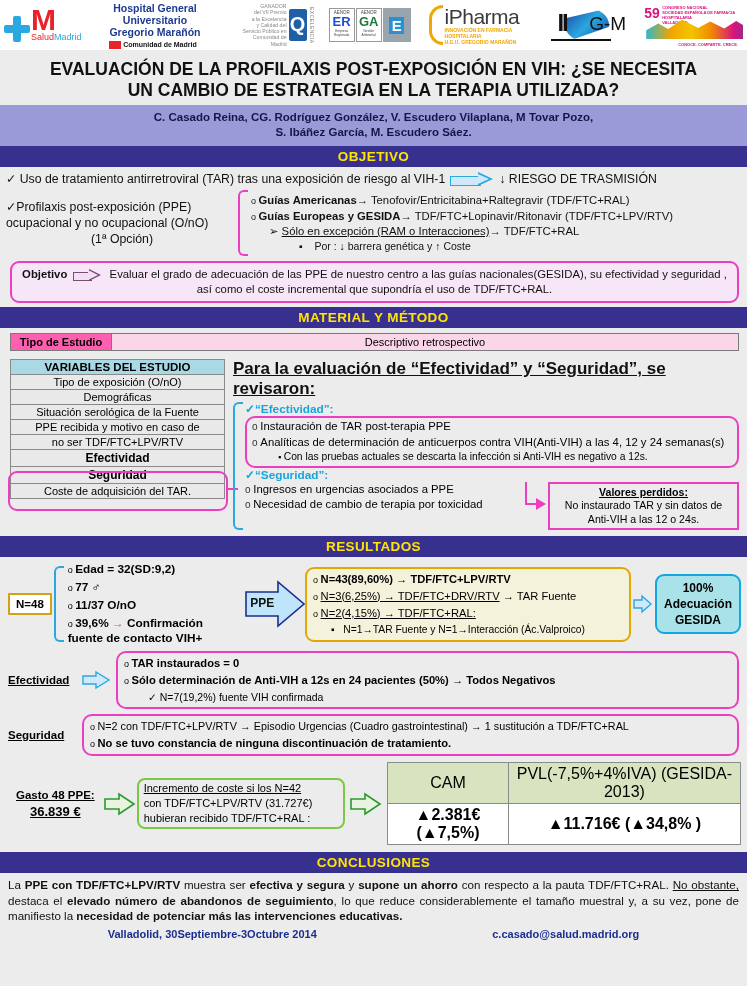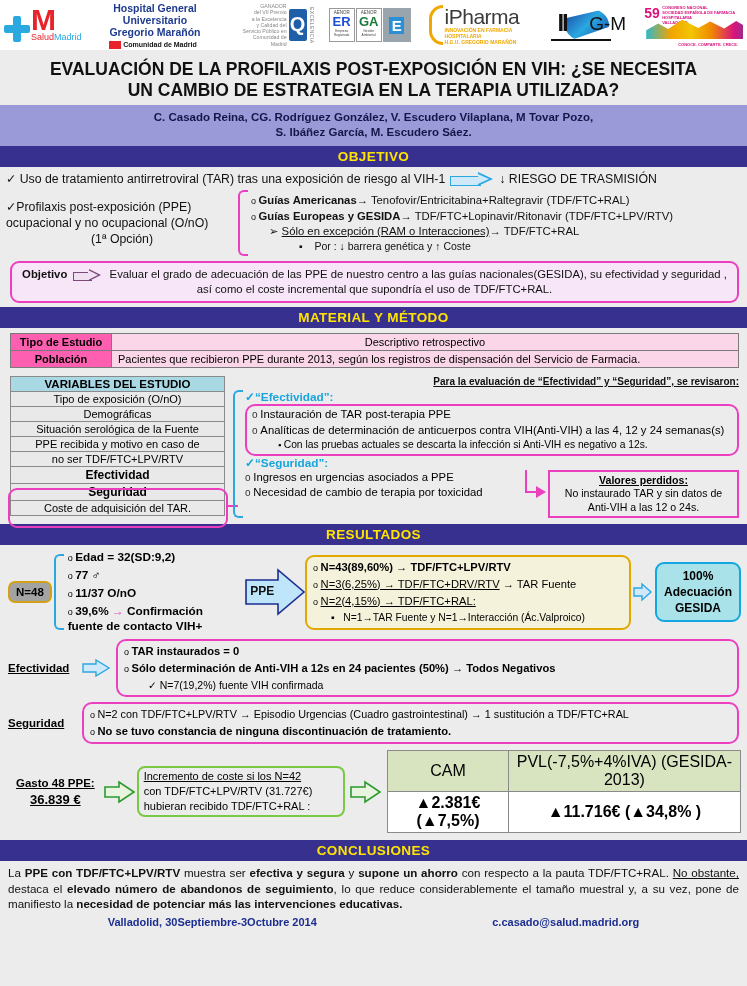--- a/index.html
+++ b/index.html
@@ -231,21 +231,21 @@
   .vtable td { border:1px solid #8a8a8a; padding:1px 3px; text-align:center; background:#e9e9ea; }
   .vtable td.head { background:#a9d9e4; font-weight:bold; font-size:11.5px; }
   .vtable td.bold { font-weight:bold; font-size:12px; }
   .vars-outline {
     position:absolute; border:2px solid #ec3fc0; border-radius:9px;
     pointer-events:none;
   }
 
   .right-col { flex:1; padding-left:8px; position:relative; }
   .eval-title {
-    text-align:right;font-size:10px;font-weight:bold;color:#111;
+    text-align:left;font-size:17px;font-weight:bold;color:#111;
     text-decoration:underline; margin-bottom:3px;
   }
   .brace-cyan {
     width:8px; border:2px solid #2aa8e0; border-right:none; border-radius:6px 0 0 6px;
     align-self:stretch;
   }
   .cyan-h { color:#16a6dd; font-weight:bold; font-size:11.8px;}
   .efec-box {
     border:2px solid #ec3fc0; border-radius:10px; padding:1px 5px; font-size:11.3px; line-height:14.5px;
     background:transparent;
@@ -254,21 +254,21 @@
   .bullet-sq { padding-left:26px; font-size:10.3px; }
   .bullet-sq::before { content:"▪ "; font-size:9px; }
   .valores-box {
     border:2px solid #ec3fc0; background:transparent; padding:2px 6px;
     font-size:10.6px; line-height:13.5px; text-align:center; width:175px;
   }
   .valores-box .vt { font-weight:bold; text-decoration:underline; }
 
   
   .n48 {
-    background:#a3a3a3; border:2px solid #d4a017; border-radius:7px;
+    background:#ffffff; border:2px solid #d4a017; border-radius:1px;
     font-size:11.5px; font-weight:bold; padding:3px 6px; white-space:nowrap;
   }
   .brace-cyan-right {
     width:8px; border:2px solid #2aa8e0; border-right:none; border-radius:6px 0 0 6px;
   }
   .demo-list { font-size:11.8px; font-weight:bold; line-height:17px; padding-left:4px;}
   .ppe-arrow { position:relative; width:62px; height:52px; }
   .ppe-arrow svg { position:absolute; left:0; top:0; }
   .ppe-label {
     position:absolute; left:6px; top:18px; font-size:12px; font-weight:bold; color:#111;
@@ -446,24 +446,20 @@
     <span>Evaluar el grado de adecuación de las PPE de nuestro centro a las guías nacionales(GESIDA), su efectividad y seguridad , así como el coste incremental que supondría el uso de TDF/FTC+RAL.</span>
   </div>
 
   <div class="banner">MATERIAL Y MÉTODO</div>
 
   <table class="mtable">
     <tbody>
         <tr>
       <td class="hcell">Tipo de Estudio</td>
       <td class="vcell">Descriptivo retrospectivo</td>
-    </tr>
-    <tr>
-      <td class="hcell">Población</td>
-      <td class="vcell left">Pacientes que recibieron PPE durante 2013, según los registros de dispensación del Servicio de Farmacia.</td>
     </tr>
   </tbody>
     </table>
 
   <div class="vars-wrap">
     <div style="position:relative;">
       <table class="vtable">
         <tbody>
             <tr>
               <td class="head">VARIABLES DEL ESTUDIO</td>

